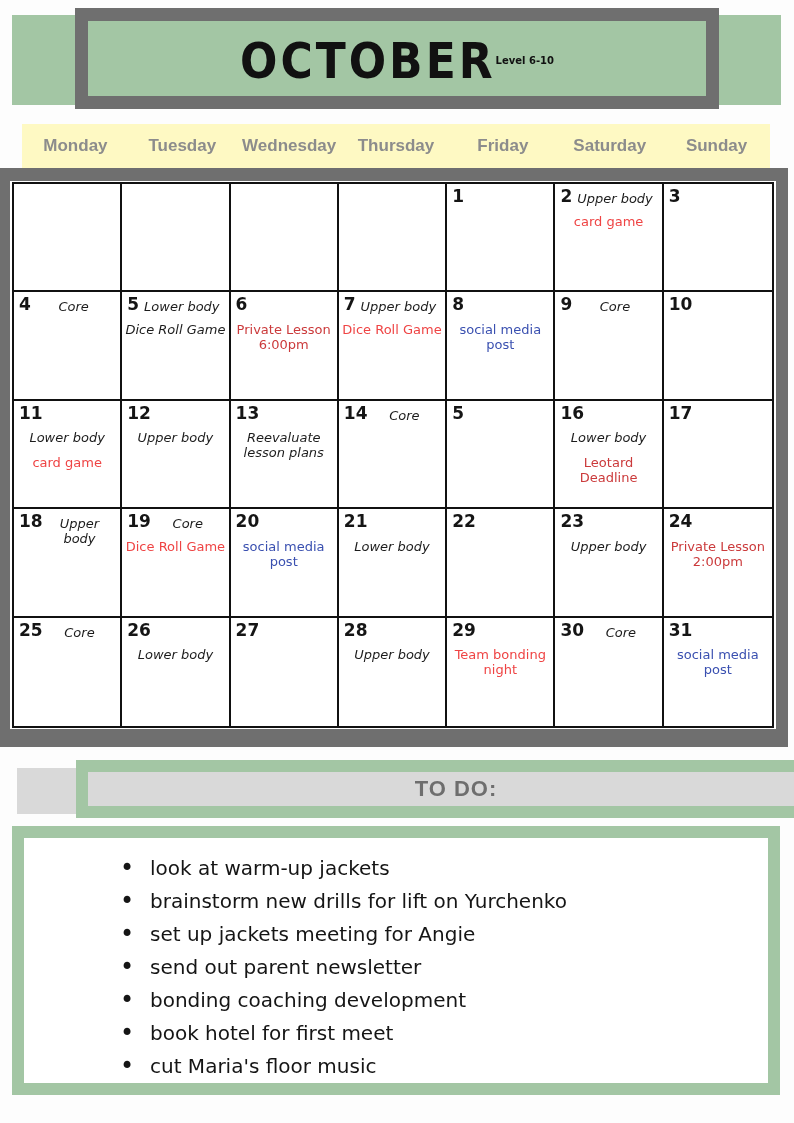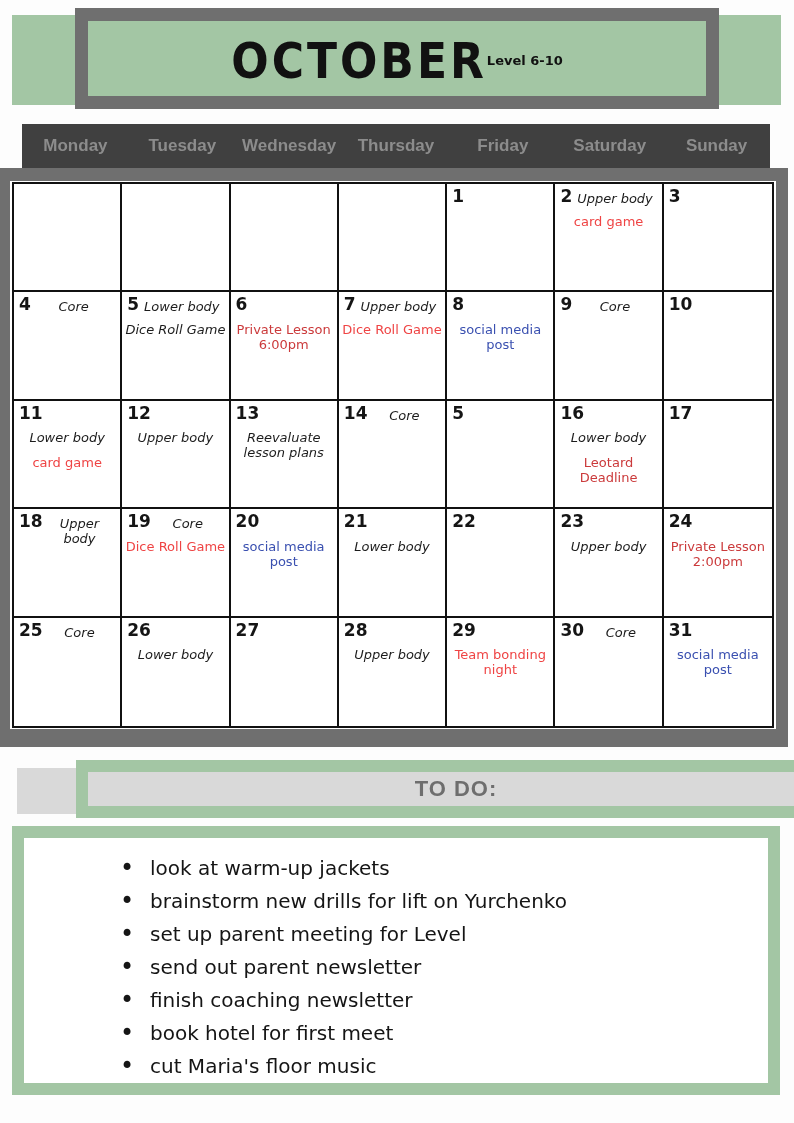--- a/index.html
+++ b/index.html
@@ -23,27 +23,27 @@
     width:100%; height:100%; background:#a3c6a4;
     display:flex; flex-direction:row; align-items:center; justify-content:center;
   }
   .month-title {
     font-family:"DejaVu Sans", sans-serif;
     font-size:44px; font-weight:800; color:#111; letter-spacing:3px;
     transform:scaleY(1.12); line-height:1; margin-top:4px;
   }
   .month-subtitle {
     font-family:"DejaVu Sans", sans-serif;
-    font-size:13px; font-weight:700; color:#111; margin-top:3px;
+    font-size:10px; font-weight:700; color:#111; margin-top:3px;
   }
 
   
   .weekday-bar {
     position:absolute; left:22px; top:124px; width:748px; height:44px;
-    background:#404040; display:flex; align-items:center;
+    background:#fef9c3; display:flex; align-items:center;
   }
   .weekday {
     flex:1; text-align:center; color:#8c8c8c; font-weight:700; font-size:17px;
   }
 
   
   .calendar-frame {
     position:absolute; left:0; top:168px; width:788px; height:579px;
     background:#6f6f6f; padding:13px 12px 18px 10px;
   }
@@ -342,19 +342,19 @@
 <div class="todo-bar"></div>
 <div class="todo-head-box">
   <div class="todo-head-inner">
     <div class="todo-heading">TO DO:</div>
   </div>
 </div>
 <div class="todo-box">
   <ul class="todo-list">
       <li class="todo-item hand">look at warm-up jackets</li>
       <li class="todo-item hand">brainstorm new drills for lift on Yurchenko</li>
-      <li class="todo-item hand">set up parent meeting for Level</li>
+      <li class="todo-item hand">set up jackets meeting for Angie</li>
       <li class="todo-item hand">send out parent newsletter</li>
-      <li class="todo-item hand">finish coaching newsletter</li>
+      <li class="todo-item hand">bonding coaching development</li>
       <li class="todo-item hand">book hotel for first meet</li>
       <li class="todo-item hand">cut Maria's floor music</li>
     </ul>
 </div>
 
 </body></html>

